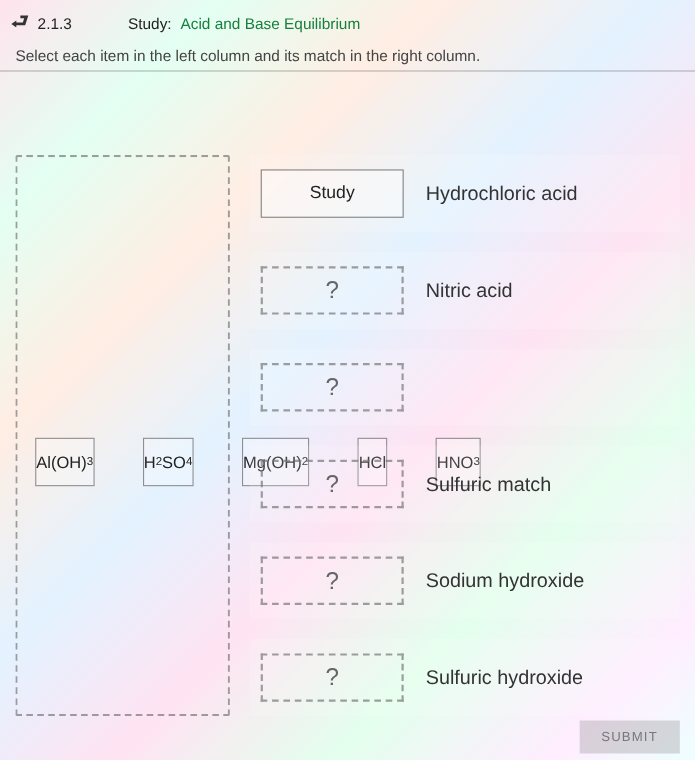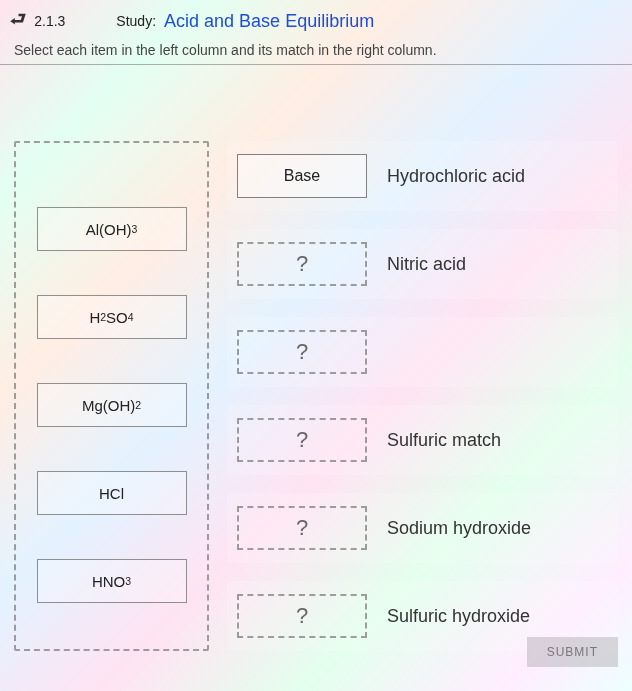--- a/index.html
+++ b/index.html
@@ -26,39 +26,39 @@
     align-items: center;
     gap: 8px;
   }
   .back-arrow {
     font-size: 18px;
     color: #333;
     font-weight: bold;
   }
   .section-num { font-weight: normal; color: #222; font-size: 14px; }
   .section-label { font-weight: normal; color: #222; font-size: 14px; margin-left: 43px; }
-  .section-title { color: #1d4ed8; font-size: 18px; }
+  .section-title { color: #15803d; font-size: 14px; }
   .instruction {
     padding: 2px 14px 6px 14px;
     color: #444;
     font-size: 14px;
     border-bottom: 1px solid rgba(100,100,100,0.5);
   }
   .content {
     display: flex;
     padding: 76px 14px 0 14px;
     gap: 18px;
   }
   .left-col {
     width: 195px;
     border: 2px dashed rgba(120,120,120,0.7);
     border-radius: 2px;
     padding: 64px 16px 16px 16px;
     display: flex;
-    flex-direction: column;
+    flex-direction: row;
     gap: 44px;
     align-items: center;
   }
   .draggable {
     width: 150px;
     height: 44px;
     border: 1px solid rgba(100,100,100,0.7);
     background: rgba(255,255,255,0.25);
     display: flex;
     align-items: center;
@@ -100,21 +100,21 @@
     border: 2px dashed rgba(120,120,120,0.7);
     color: #666;
     font-size: 22px;
   }
   .match-label {
     color: #333;
     font-size: 18px;
   }
   .submit-btn {
     position: absolute;
-    bottom: 24px;
+    bottom: 6px;
     right: 14px;
     background: rgba(150,150,150,0.35);
     color: rgba(80,80,80,0.7);
     border: none;
     padding: 8px 20px;
     font-size: 12px;
     letter-spacing: 1px;
     cursor: pointer;
   }
 </style>
@@ -135,21 +135,21 @@
   <div class="left-col">
     <div class="draggable">Al(OH)<sub>3</sub></div>
     <div class="draggable">H<sub>2</sub>SO<sub>4</sub></div>
     <div class="draggable">Mg(OH)<sub>2</sub></div>
     <div class="draggable">HCl</div>
     <div class="draggable">HNO<sub>3</sub></div>
   </div>
 
   <div class="right-col">
     <div class="match-row">
-      <div class="slot filled">Base</div>
+      <div class="slot filled">Study</div>
       <div class="match-label">Hydrochloric acid</div>
     </div>
     <div class="match-row">
       <div class="slot empty">?</div>
       <div class="match-label">Nitric acid</div>
     </div>
     <div class="match-row">
       <div class="slot empty">?</div>
     </div>
     <div class="match-row">

